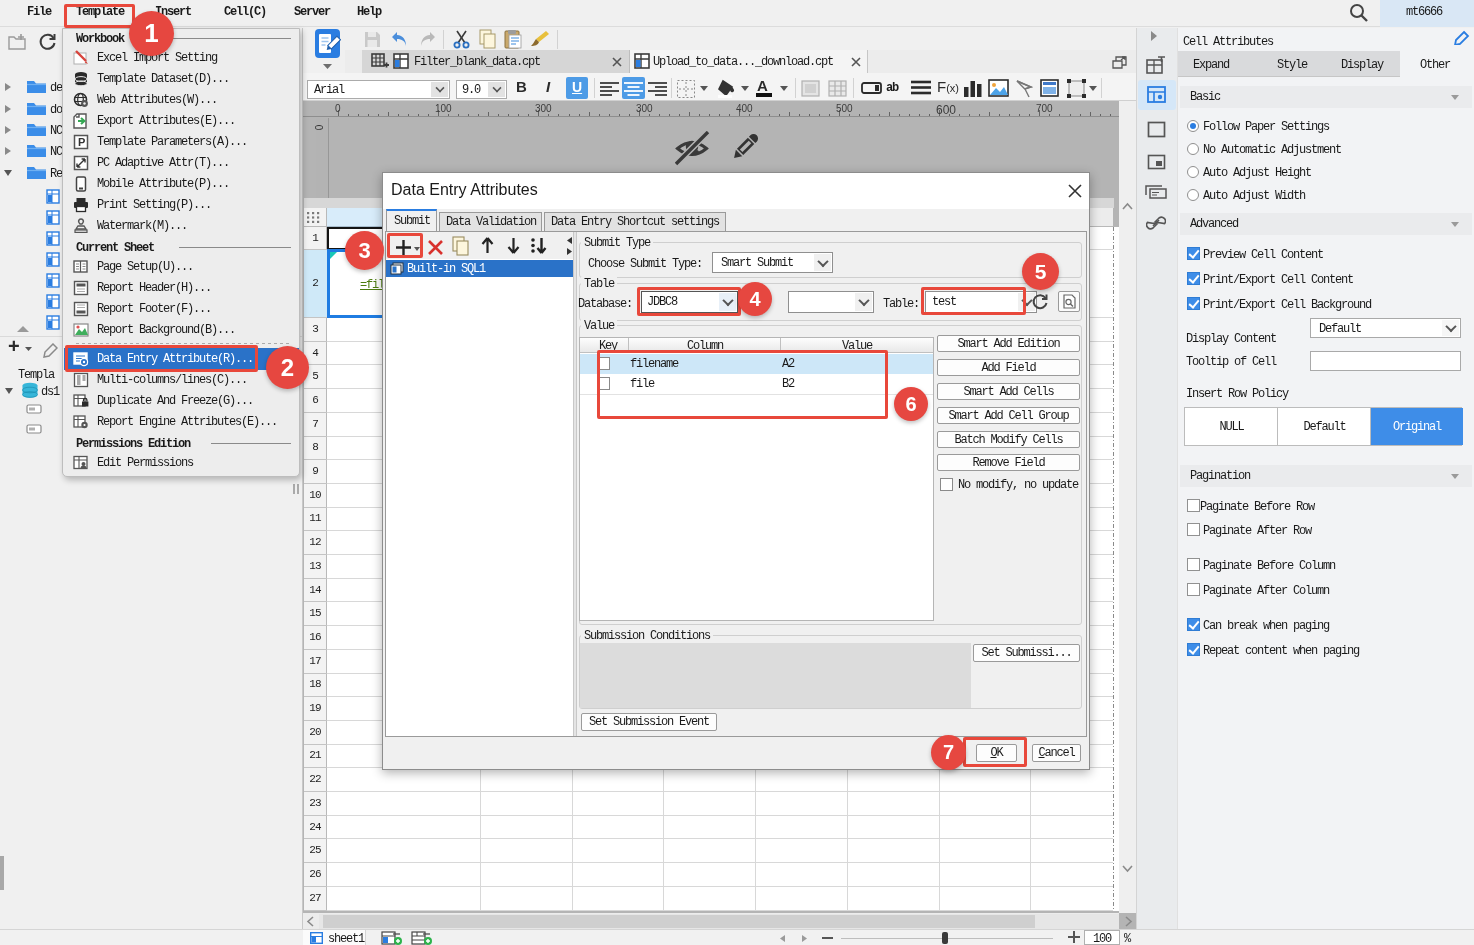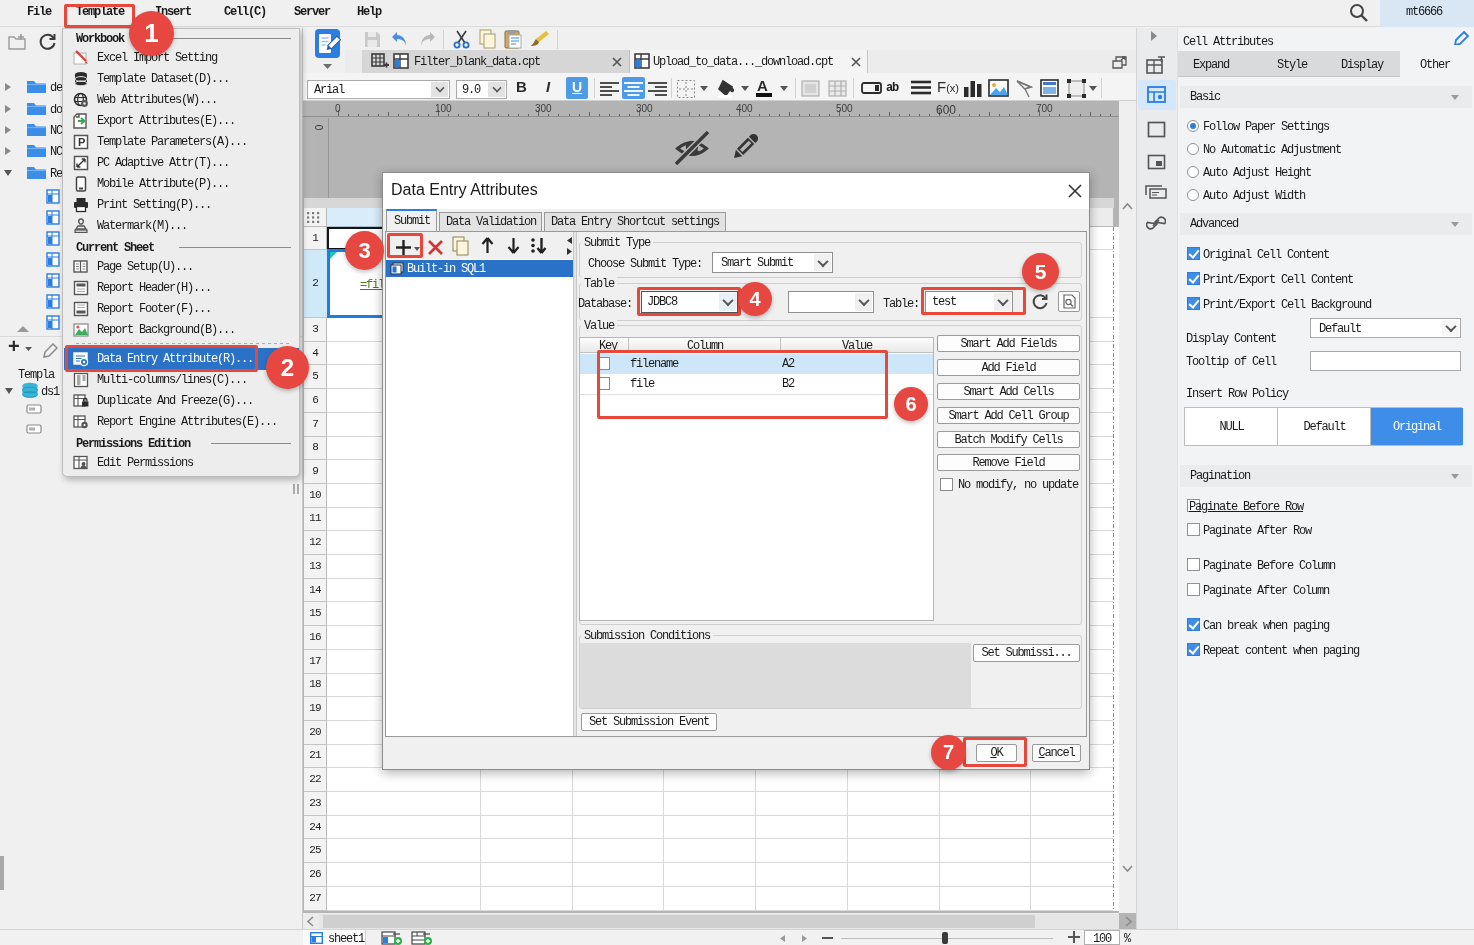--- a/index.html
+++ b/index.html
@@ -707,21 +707,21 @@
   <div class="radio" style="left:51px;top:161px;"></div>
     <div class="abs mono" style="left:67px;top:161px;">Auto Adjust Width</div>
 
   <div class="hdr" style="left:44px;top:185px;width:292px;height:22px;">
       <span class="mono" style="margin-left:10px;">Advanced</span>
     <svg style="position:absolute;right:12px;top:8px;" width="10" height="7">
         <path d="M1 1 L5 6 L9 1" fill="#9a9a9a"></path>
       </svg>
     </div>
   <div class="cb on" style="left:51px;top:219px;"></div>
-    <div class="abs mono" style="left:67px;top:220px;">Original Cell Content</div>
+    <div class="abs mono" style="left:67px;top:220px;">Preview Cell Content</div>
   <div class="cb on" style="left:51px;top:244px;"></div>
     <div class="abs mono" style="left:67px;top:245px;">Print/Export Cell Content</div>
   <div class="cb on" style="left:51px;top:269px;"></div>
     <div class="abs mono" style="left:67px;top:270px;">Print/Export Cell Background</div>
   <div class="abs mono" style="left:50px;top:304px;">Display Content</div>
   <div class="combo" style="left:174px;top:290px;width:151px;height:20px;border-color:#a9a9a9;">
     <div class="mono" style="margin:3px 0 0 8px;">Default</div>
     <div class="arr" style="background:#f6f6f6;">
         <div class="chev"></div>
       </div>
@@ -738,21 +738,21 @@
     <div class="abs mono" style="left:186px;top:12px;width:92px;text-align:center;color:#fff;">Original</div>
   </div>
 
   <div class="hdr" style="left:44px;top:437px;width:292px;height:22px;">
       <span class="mono" style="margin-left:10px;">Pagination</span>
     <svg style="position:absolute;right:12px;top:8px;" width="10" height="7">
         <path d="M1 1 L5 6 L9 1" fill="#9a9a9a"></path>
       </svg>
     </div>
   <div class="cb off" style="left:51px;top:471px;"></div>
-    <div class="abs mono" style="left:53px;top:472px;text-decoration:underline;">Paginate Before Row</div>
+    <div class="abs mono" style="left:64px;top:472px;">Paginate Before Row</div>
   <div class="cb off" style="left:51px;top:495px;"></div>
     <div class="abs mono" style="left:67px;top:496px;">Paginate After Row</div>
   <div class="cb off" style="left:51px;top:530px;"></div>
     <div class="abs mono" style="left:67px;top:531px;">Paginate Before Column</div>
   <div class="cb off" style="left:51px;top:555px;"></div>
     <div class="abs mono" style="left:67px;top:556px;">Paginate After Column</div>
   <div class="cb on" style="left:51px;top:590px;"></div>
     <div class="abs mono" style="left:67px;top:591px;">Can break when paging</div>
   <div class="cb on" style="left:51px;top:615px;"></div>
     <div class="abs mono" style="left:67px;top:616px;">Repeat content when paging</div>
@@ -1002,21 +1002,21 @@
     <div class="arr" style="background:#e8f0f8;">
         <div class="chev"></div>
       </div>
   </div>
   <div class="combo" style="left:405px;top:118px;width:86px;height:22px;">
     <div class="arr">
         <div class="chev"></div>
       </div>
   </div>
   <div class="abs mono" style="left:500px;top:124px;">Table:</div>
-  <div class="combo" style="left:542px;top:118px;width:88px;height:22px;">
+  <div class="combo" style="left:542px;top:118px;width:112px;height:22px;">
     <div class="mono" style="margin:3px 0 0 6px;">test</div>
     <div class="arr">
         <div class="chev"></div>
       </div>
   </div>
   <svg class="abs" style="left:648px;top:119px;" width="18" height="19" viewBox="0 0 18 19">
     <path d="M14.5 6 A6.5 6.5 0 1 0 15.5 11" fill="none" stroke="#444" stroke-width="2"></path>
     <path d="M15.5 2.5 v4.5 h-4.5" fill="none" stroke="#444" stroke-width="2"></path>
   </svg>
   <div class="abs" style="left:675px;top:118px;width:22px;height:21px;background:#fbfbfb;border:1px solid #9a9a9a;border-radius:2px;">
@@ -1040,21 +1040,21 @@
   <div class="abs" style="left:197px;top:181px;width:353px;height:20px;background:#cde7f8;"></div>
   <div class="abs" style="left:197px;top:221px;width:353px;height:1px;background:#e2e2e2;"></div>
   <div class="abs" style="left:214px;top:184px;width:13px;height:13px;background:#fff;border:1px solid #8a8a8a;"></div>
   <div class="abs mono" style="left:247px;top:184px;">filename</div>
   <div class="abs mono" style="left:399px;top:184px;">A2</div>
   <div class="abs" style="left:214px;top:204px;width:13px;height:13px;background:#fff;border:1px solid #8a8a8a;"></div>
   <div class="abs mono" style="left:247px;top:204px;">file</div>
   <div class="abs mono" style="left:399px;top:204px;">B2</div>
 
   <div class="btn" style="left:554px;top:162px;width:143px;height:17px;">
-      <span class="mono">Smart Add Fields</span>
+      <span class="mono">Smart Add Edition</span>
     </div>
   <div class="btn" style="left:554px;top:186px;width:143px;height:17px;">
       <span class="mono">Add Field</span>
     </div>
   <div class="btn" style="left:554px;top:210px;width:143px;height:17px;">
       <span class="mono">Smart Add Cells</span>
     </div>
   <div class="btn" style="left:554px;top:234px;width:143px;height:17px;">
       <span class="mono">Smart Add Cell Group</span>
     </div>

